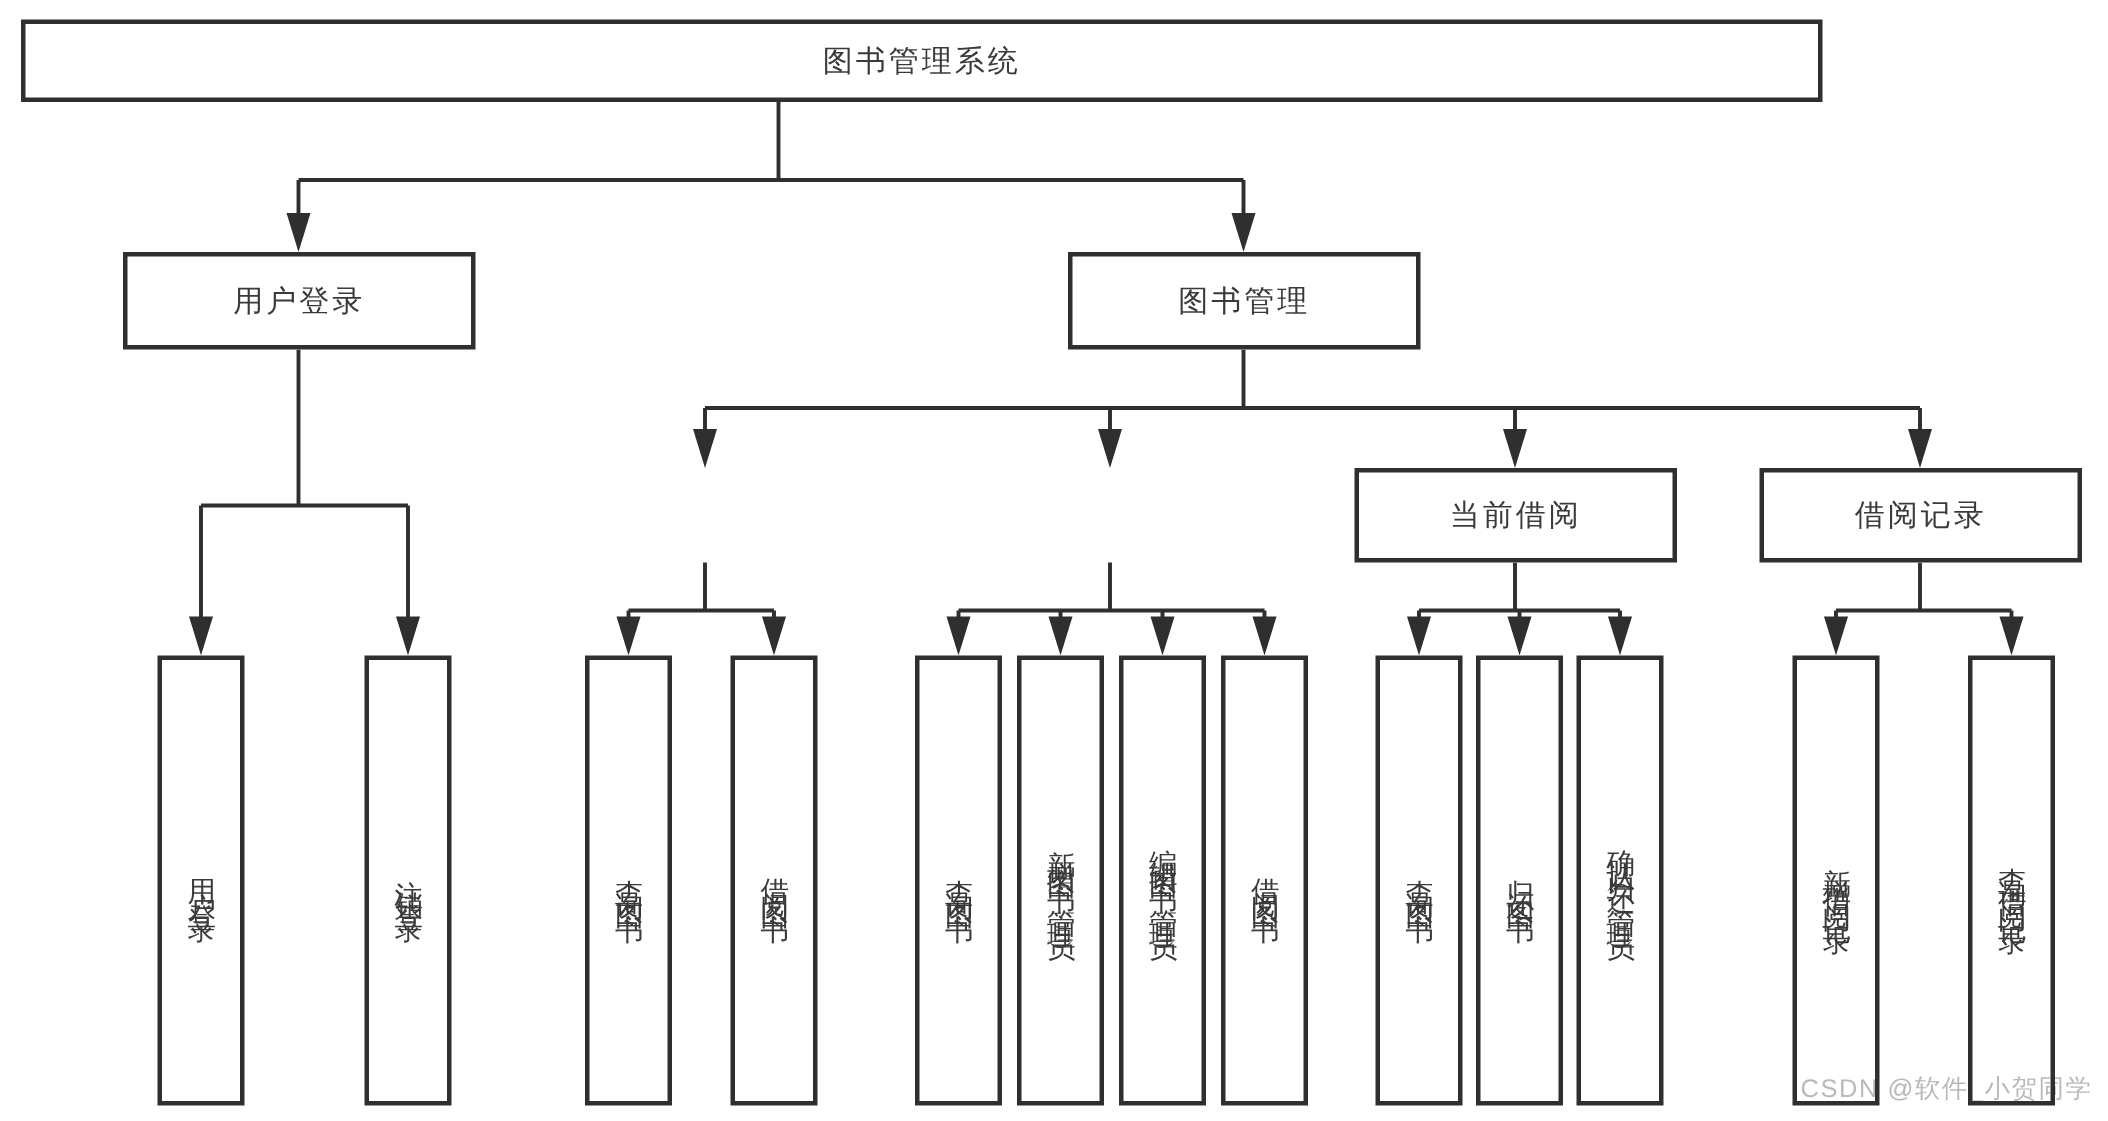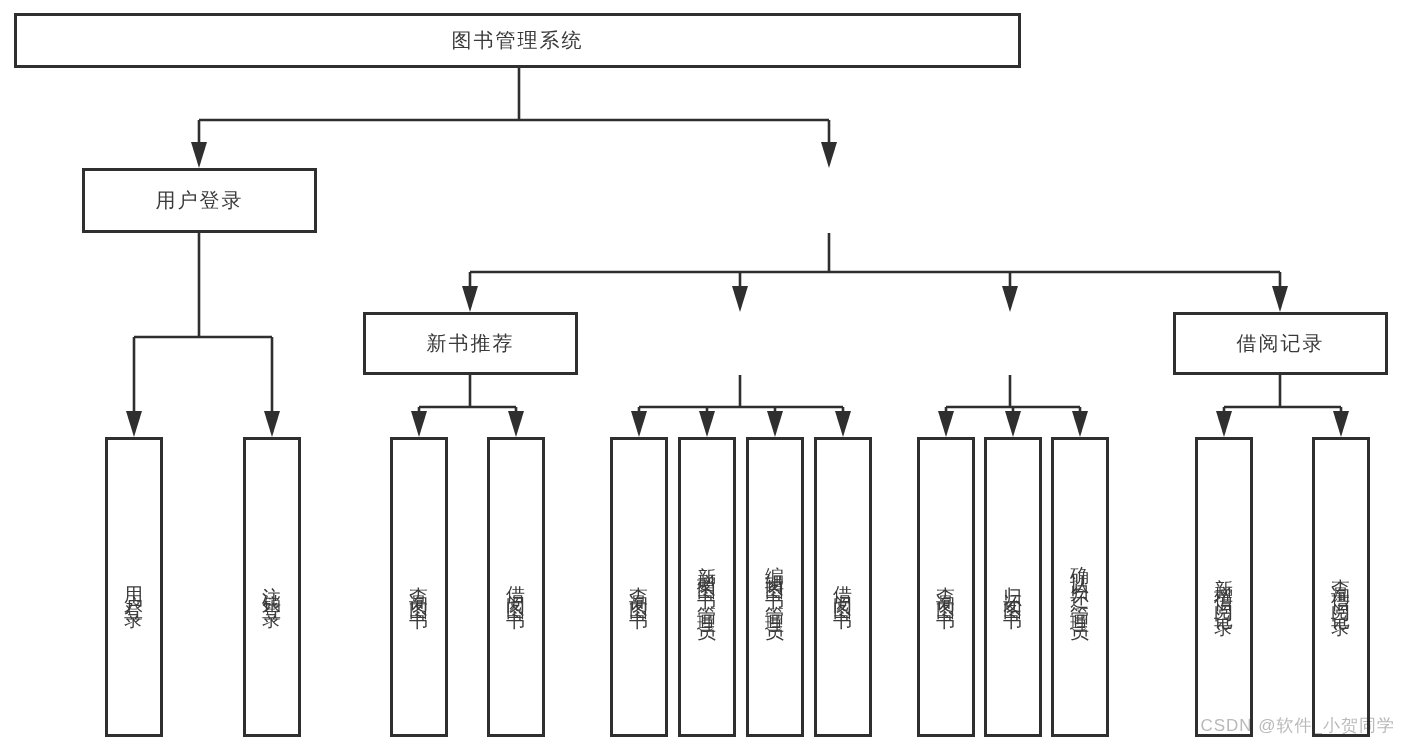--- a/index.html
+++ b/index.html
@@ -31,21 +31,21 @@
     display: flex;
     align-items: center;
     justify-content: center;
     color: #3a3a3a;
   }
   .box .lbl {
     font-size: 20px;
     letter-spacing: 2px;
     white-space: nowrap;
   }
-  .root-box    { left: 14px;  top: 13px;  width: 1007px; height: 55px; }
+  .root-box    { left: 14px;  top: 13px;  width: 1201px; height: 55px; }
   .l2-box      { top: 168px;  width: 235px; height: 65px; }
   .l2-user     { left: 82px; }
   .l2-mgmt     { left: 712px; }
   .l3-box      { top: 312px;  width: 215px; height: 63px; }
   .l3-0 { left: 363px; }
   .l3-1 { left: 633px; }
   .l3-2 { left: 903px; }
   .l3-3 { left: 1173px; }
   .l4-box {
     top: 437px;
@@ -131,23 +131,26 @@
     </g>
   </svg>
 
   <div class="box root-box">
     <span class="lbl">图书管理系统</span>
   </div>
 
   <div class="box l2-box l2-user">
     <span class="lbl">用户登录</span>
   </div>
+  <div class="box l2-box l2-mgmt">
+    <span class="lbl">图书管理</span>
+  </div>
 
-  <div class="box l3-box l3-0">
-    <span class="lbl">新书推荐</span>
+  <div class="box l3-box l3-2">
+    <span class="lbl">当前借阅</span>
   </div>
   <div class="box l3-box l3-3">
     <span class="lbl">借阅记录</span>
   </div>
 
   <div class="box l4-box l4-0">
     <span class="vlbl">用户登录</span>
   </div>
   <div class="box l4-box l4-1">
     <span class="vlbl">注销登录</span>

